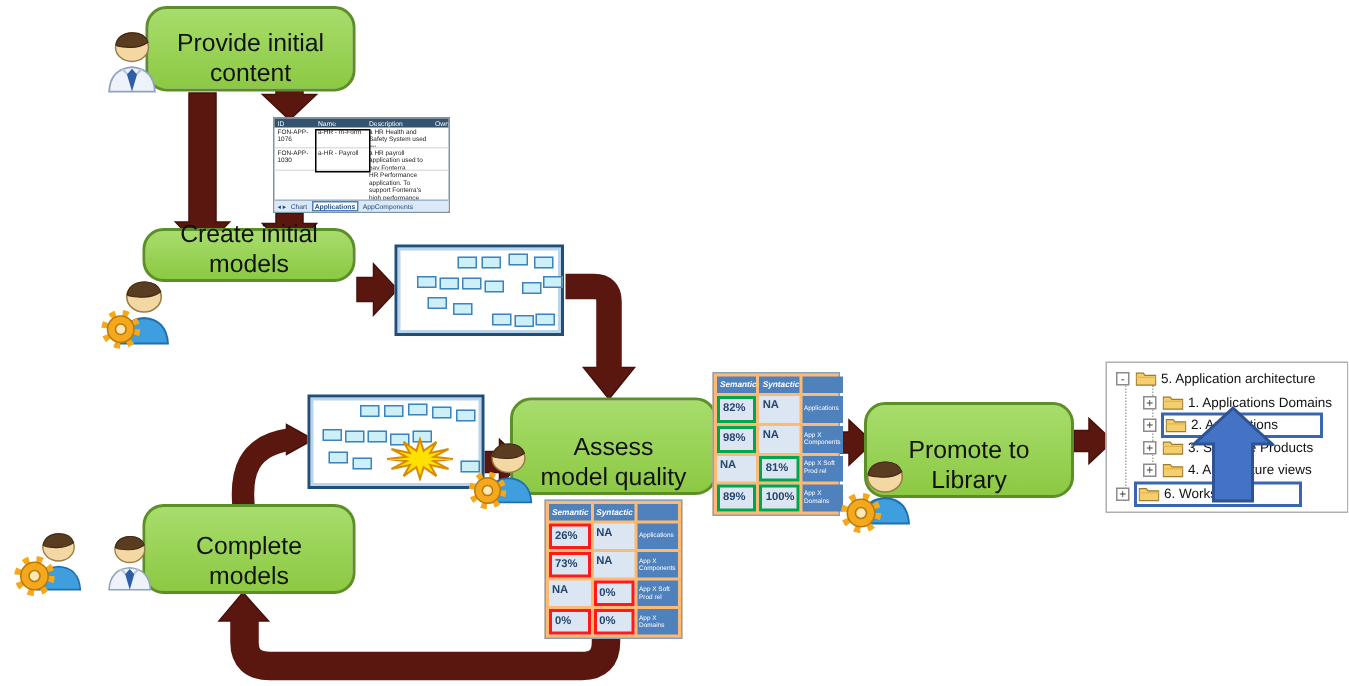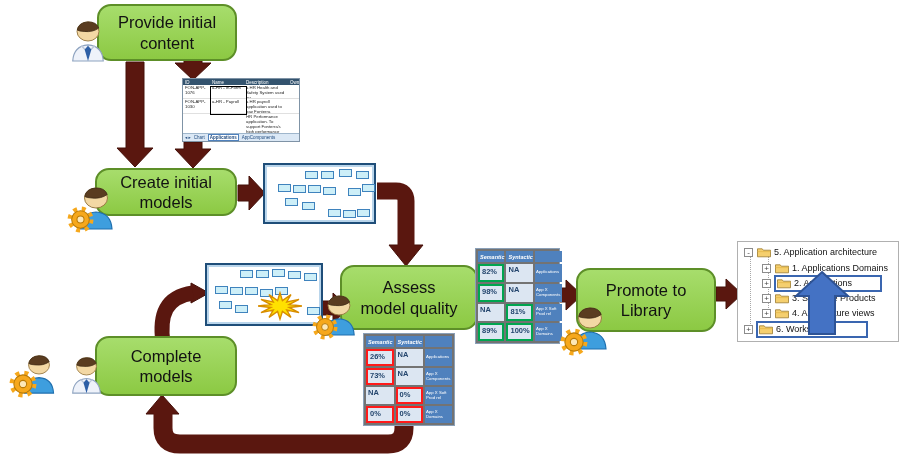--- a/index.html
+++ b/index.html
@@ -1,21 +1,21 @@
 <!DOCTYPE html>
 <html><head>
 <meta charset="utf-8">
 <style>
   html,body{margin:0;padding:0;background:#fff;font-family:"Liberation Sans",sans-serif;}
   .canvas{position:relative;width:899px;height:457px;background:#fff;overflow:hidden;}
   .layer{position:absolute;left:0;top:0;z-index:1;}
   .box{position:absolute;z-index:3;box-sizing:border-box;
        background:linear-gradient(#a7dd6c,#8cc943);
        border:2px solid #5d8f28;border-radius:14px;
-       display:flex;align-items:center;justify-content:center;text-align:center;
+       display:flex;align-items:flex-end;justify-content:center;text-align:center;
        color:#121212;font-size:16.5px;line-height:1.22;}
   .box span{white-space:pre-line;}
   .thumb{position:absolute;z-index:2;box-sizing:border-box;background:#fff;
          border:2px solid #1f4e79;box-shadow:inset 0 0 0 2px #b9d5eb;}
   .node{position:absolute;width:13px;height:8px;background:#cdeff8;border:1px solid #3f83bd;box-sizing:border-box;}
   .person{position:absolute;z-index:5;}
   .person .gear{position:absolute;}
   
   .sheet{position:absolute;z-index:2;box-sizing:border-box;background:#fff;border:1px solid #7f93a6;
          display:flex;flex-direction:column;}
@@ -24,21 +24,21 @@
   .shead span{padding-left:2px;overflow:hidden;white-space:nowrap;}
   .sbody{position:relative;flex:1;}
   .srow{display:grid;grid-template-columns:27px 34px 44px 1fr;border-bottom:1px solid #e0e0e0;
         font-size:4.3px;color:#222;}
   .srow div{padding:1px 0 0 2px;overflow:hidden;line-height:1.15;}
   .name-rect{position:absolute;left:27px;top:1px;width:35px;height:27px;border:1.5px solid #000;z-index:2;}
   .stabs{height:9px;background:#dbe8f5;border-top:1px solid #9fb6cc;display:flex;align-items:center;
          font-size:4.5px;color:#1f497d;gap:3px;padding-left:2px;}
   .stab.active{background:#fff;border:1px solid #4f81bd;font-weight:bold;padding:0 1px;}
   
-  .qtable{position:absolute;z-index:4;box-sizing:border-box;background:#737373;border:1px solid #8aa0b8;
+  .qtable{position:absolute;z-index:4;box-sizing:border-box;background:#fdba74;border:1px solid #8aa0b8;
           display:grid;grid-template-columns:1fr 1fr 27px;grid-template-rows:11px 1fr 1fr 1fr 1fr;
           gap:2px;padding:2px;}
   .qh{background:#4f81bd;color:#fff;font-size:5.5px;font-weight:bold;font-style:italic;
       display:flex;align-items:center;padding-left:2px;}
   .qcell{background:#dce6f2;color:#24466e;font-size:7.5px;font-weight:bold;
          display:flex;align-items:flex-start;padding:1px 0 0 2px;box-sizing:border-box;}
   .qlbl{background:#4f81bd;color:#fff;font-size:4.3px;line-height:1.15;display:flex;align-items:center;
         padding:1px;box-sizing:border-box;}
   .hl-green{border:2px solid #00a550;}
   .hl-red{border:2px solid #ff1a1a;}
@@ -102,21 +102,21 @@
       <path stroke-width="17" d="M377,191 L396,191 Q406,191 406,201 L406,246"></path>
       <path stroke-width="15" d="M163,343 C159,314 166,297 193,293"></path>
       <path stroke-width="19" d="M404,418 L404,428 Q404,444 388,444 L180,444 Q163,444 163,428 L163,413"></path>
     </g>
   </svg>
 
   <div class="box" style="left:97px;top:4px;width:140px;height:57px">
     <span>Provide initial
 content</span>
   </div>
-  <div class="box" style="left:95px;top:168px;width:142px;height:48px">
+  <div class="box" style="left:95px;top:152px;width:142px;height:36px">
     <span>Create initial
 models</span>
   </div>
   <div class="box" style="left:576px;top:268px;width:140px;height:64px">
     <span>Promote to
 Library</span>
   </div>
   <div class="box" style="left:340px;top:265px;width:138px;height:65px">
     <span>Assess
 model quality</span>

